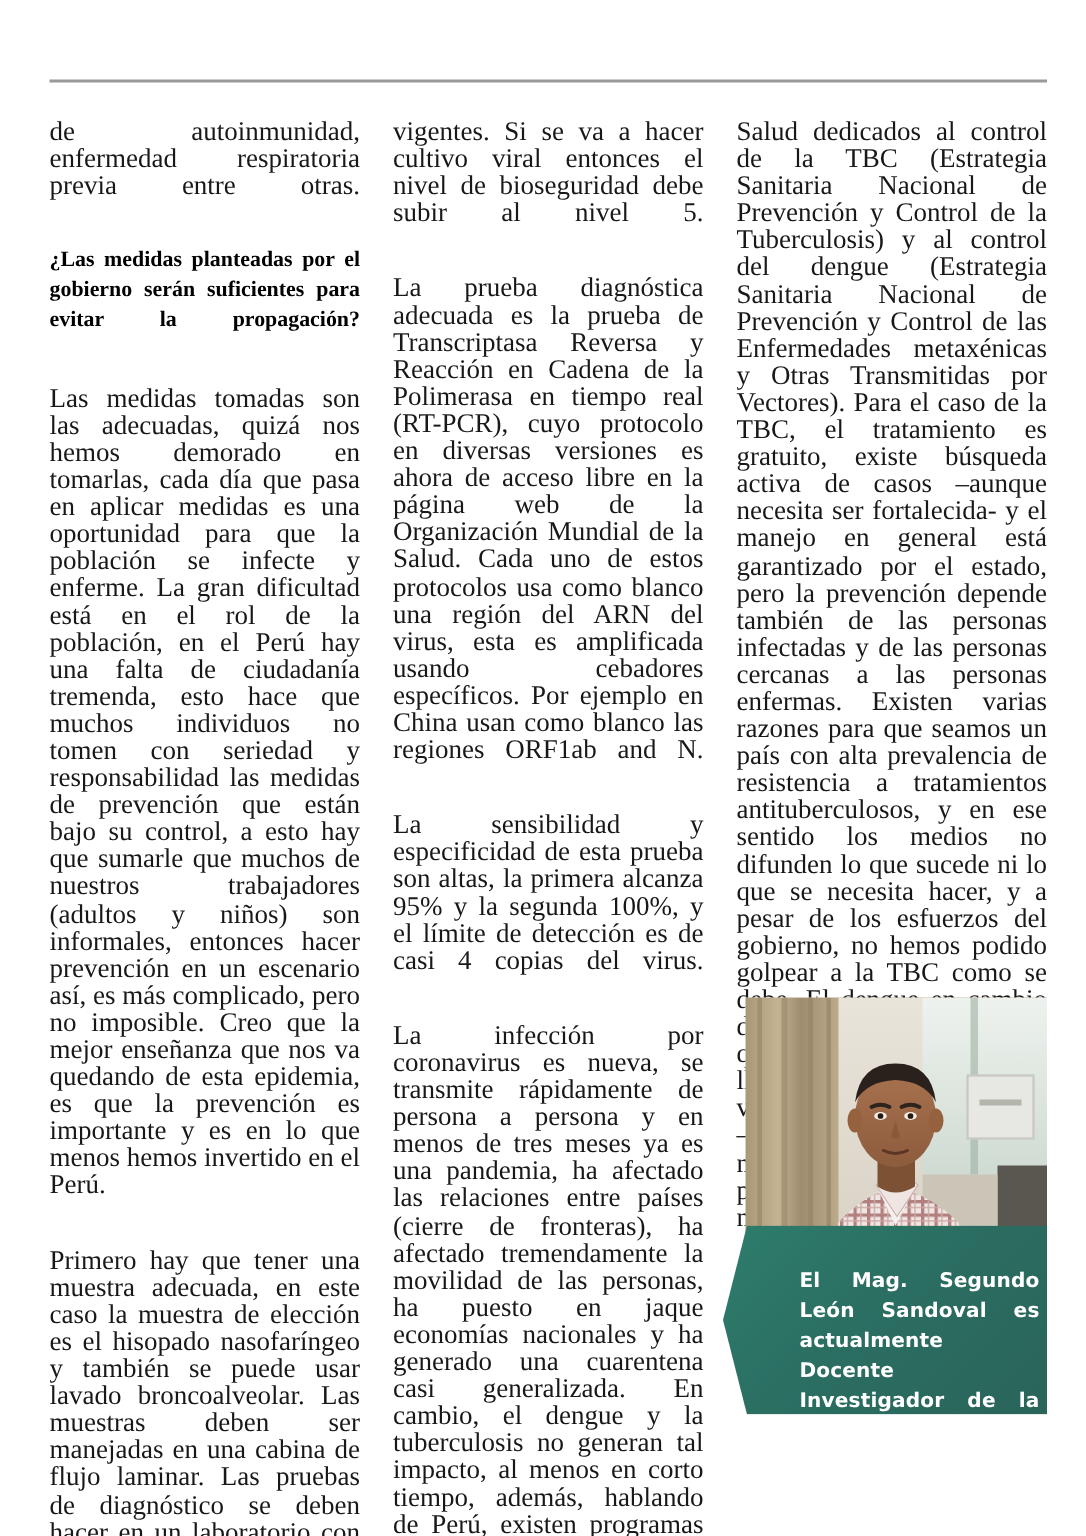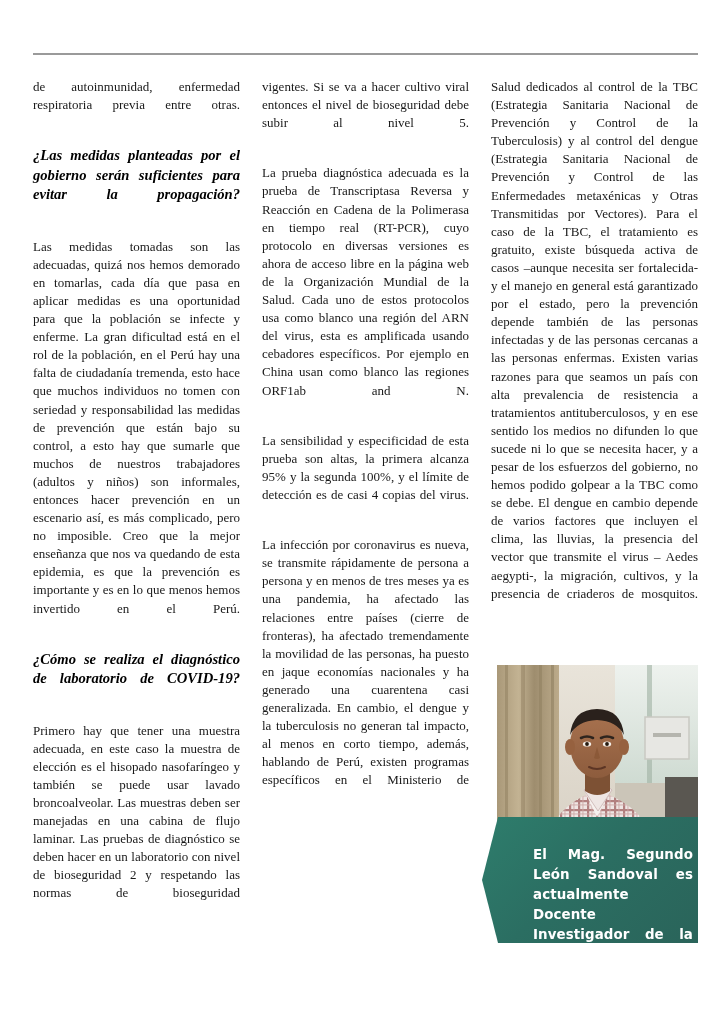--- a/index.html
+++ b/index.html
@@ -44,39 +44,38 @@
   }
   .col {
     width: 207px;
     flex: 0 0 207px;
     position: relative;
   }
 
   p.body-text {
     margin: 0 0 14px 0;
     font-family: "Liberation Serif", "DejaVu Serif", serif;
-    font-size: 13px;
+    font-size: 18px;
     line-height: 18.1px;
     text-align: justify;
     text-justify: inter-word;
     hyphens: none;
     color: #181818;
   }
   p.body-text:last-child { margin-bottom: 0; }
 
   h2.question {
     margin: 4px 0 13px 0;
     font-family: "Liberation Serif", "DejaVu Serif", serif;
     font-weight: bold;
     font-size: 14.6px;
     line-height: 19.6px;
     text-align: justify;
     text-justify: inter-word;
     color: #000000;
-    font-style: italic;
   }
   h2.question::after {
     content: "";
     display: inline-block;
     width: 100%;
     height: 0;
   }
   p.body-text::after {
     content: "";
     display: inline-block;
@@ -140,21 +139,20 @@
 <div class="page">
 
   <div class="top-rule"></div>
 
   <div class="columns">
 
     <div class="col">
       <p class="body-text">de autoinmunidad, enfermedad respiratoria previa entre otras.</p>
       <h2 class="question">¿Las medidas planteadas por el gobierno serán suficientes para evitar la propagación?</h2>
       <p class="body-text">Las medidas tomadas son las adecuadas, quizá nos hemos demorado en tomarlas, cada día que pasa en aplicar medidas es una oportunidad para que la población se infecte y enferme. La gran dificultad está en el rol de la población, en el Perú hay una falta de ciudadanía tremenda, esto hace que muchos individuos no tomen con seriedad y responsabilidad las medidas de prevención que están bajo su control, a esto hay que sumarle que muchos de nuestros trabajadores (adultos y niños) son informales, entonces hacer prevención en un escenario así, es más complicado, pero no imposible. Creo que la mejor enseñanza que nos va quedando de esta epidemia, es que la prevención es importante y es en lo que menos hemos invertido en el Perú.</p>
-      <h2 class="question">¿Cómo se realiza el diagnóstico de laboratorio de COVID-19?</h2>
       <p class="body-text">Primero hay que tener una muestra adecuada, en este caso la muestra de elección es el hisopado nasofaríngeo y también se puede usar lavado broncoalveolar. Las muestras deben ser manejadas en una cabina de flujo laminar. Las pruebas de diagnóstico se deben hacer en un laboratorio con nivel de bioseguridad 2 y respetando las normas de bioseguridad</p>
     </div>
 
     <div class="col">
       <p class="body-text">vigentes. Si se va a hacer cultivo viral entonces el nivel de bioseguridad debe subir al nivel 5.</p>
       <p class="body-text">La prueba diagnóstica adecuada es la prueba de Transcriptasa Reversa y Reacción en Cadena de la Polimerasa en tiempo real (RT-PCR), cuyo protocolo en diversas versiones es ahora de acceso libre en la página web de la Organización Mundial de la Salud. Cada uno de estos protocolos usa como blanco una región del ARN del virus, esta es amplificada usando cebadores específicos. Por ejemplo en China usan como blanco las regiones ORF1ab and N.</p>
       <p class="body-text">La sensibilidad y especificidad de esta prueba son altas, la primera alcanza 95% y la segunda 100%, y el límite de detección es de casi 4 copias del virus.</p>
       <p class="body-text">La infección por coronavirus es nueva, se transmite rápidamente de persona a persona y en menos de tres meses ya es una pandemia, ha afectado las relaciones entre países (cierre de fronteras), ha afectado tremendamente la movilidad de las personas, ha puesto en jaque economías nacionales y ha generado una cuarentena casi generalizada. En cambio, el dengue y la tuberculosis no generan tal impacto, al menos en corto tiempo, además, hablando de Perú, existen programas específicos en el Ministerio de</p>
     </div>
 

